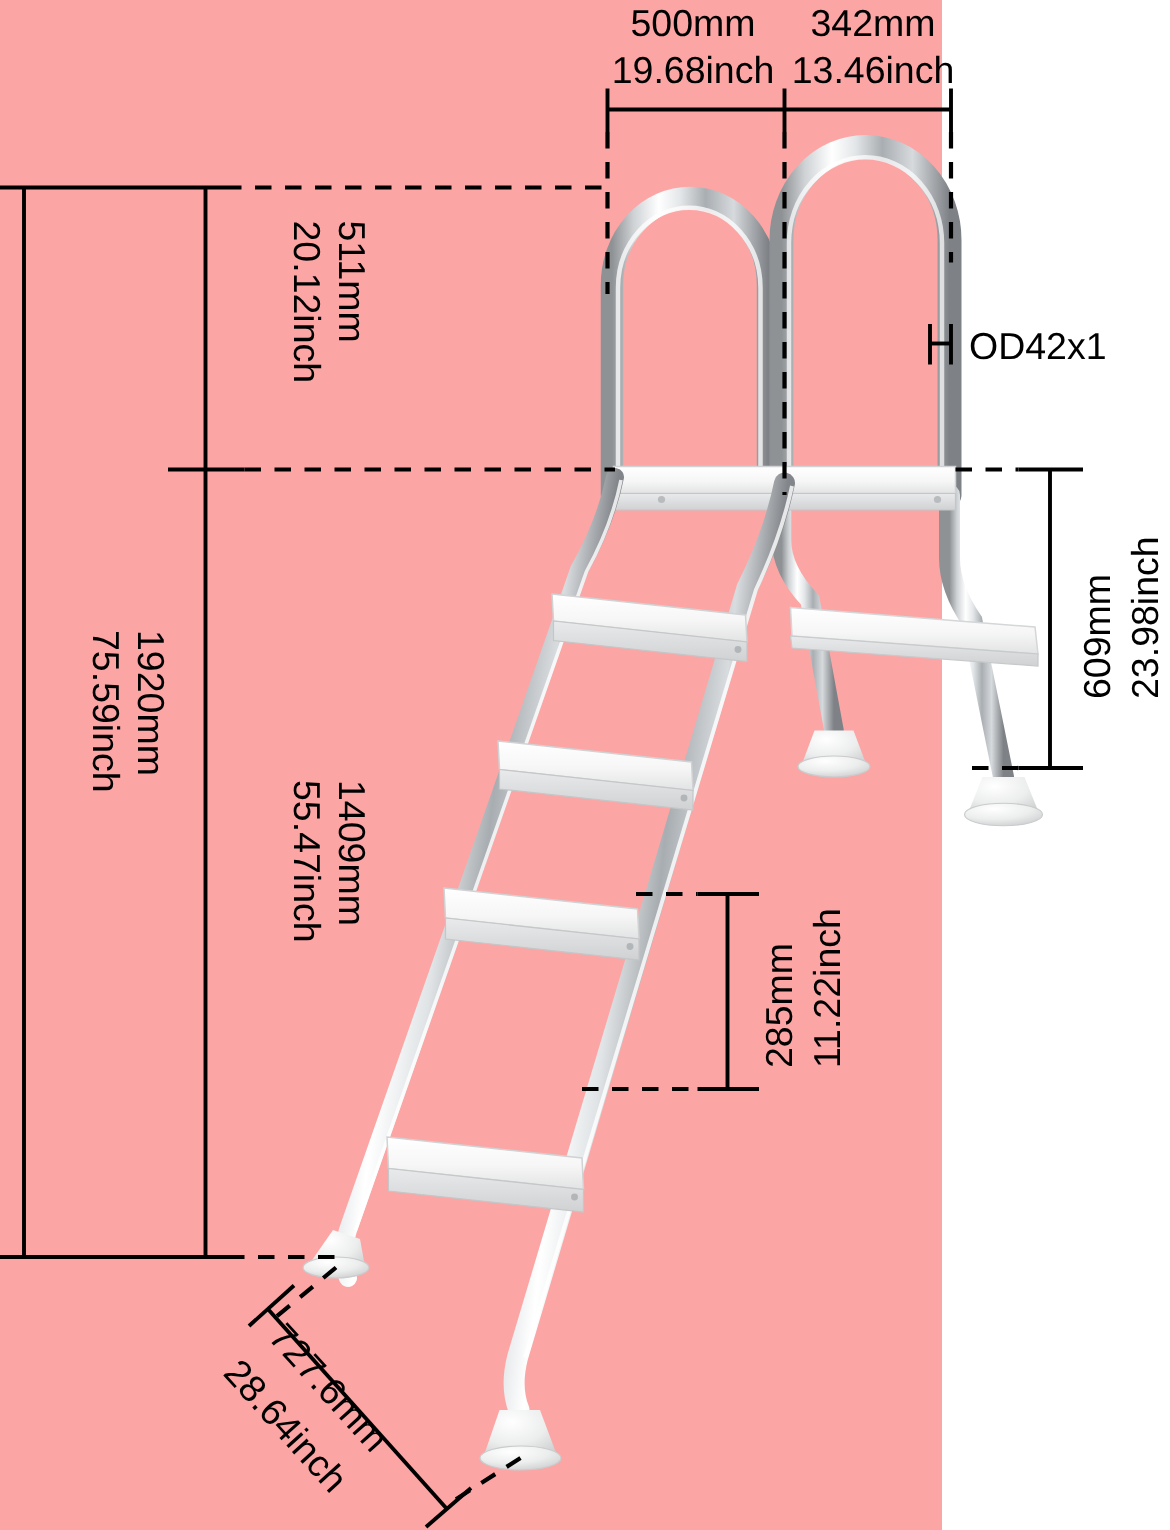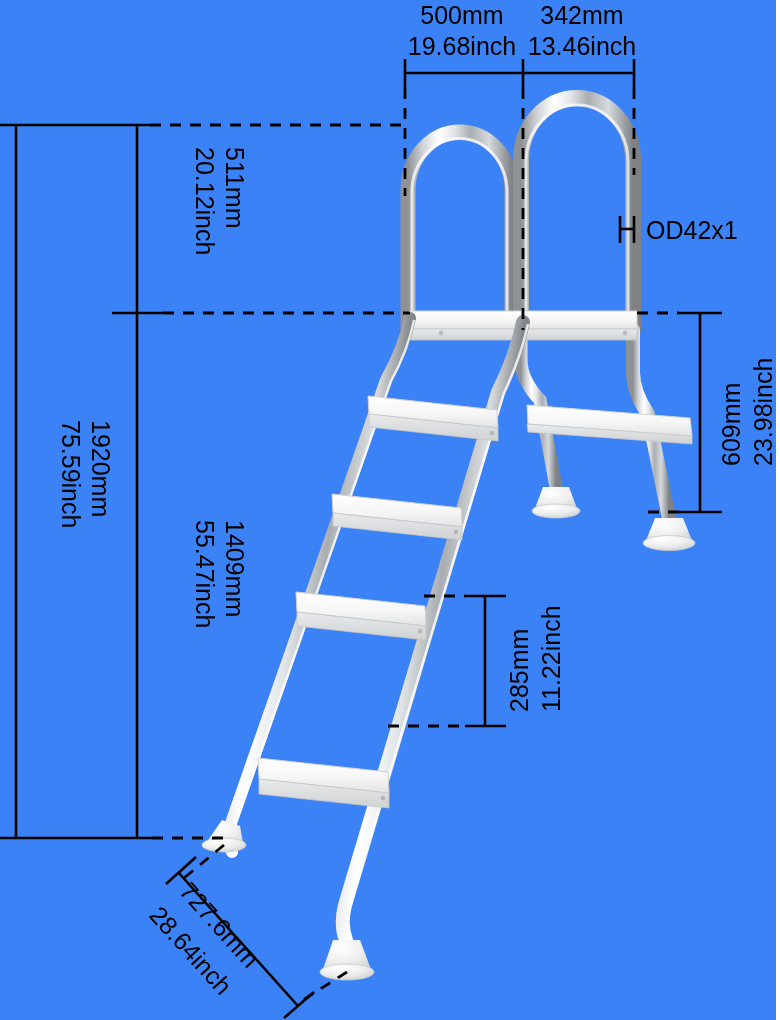--- a/index.html
+++ b/index.html
@@ -8,23 +8,23 @@
     background: #ffffff;
   }
   body {
     width: 780px;
     height: 1020px;
     font-family: "Liberation Sans", sans-serif;
     overflow: hidden;
   }
   #stage {
     position: relative;
-    width: 776px;
+    width: 628px;
     height: 1020px;
-    background: #3b82f6;
+    background: #fca5a5;
   }
   #drawing {
     position: absolute;
     top: 0;
     left: 0;
     width: 780px;
     height: 1020px;
     display: block;
   }
   .dim-text {

